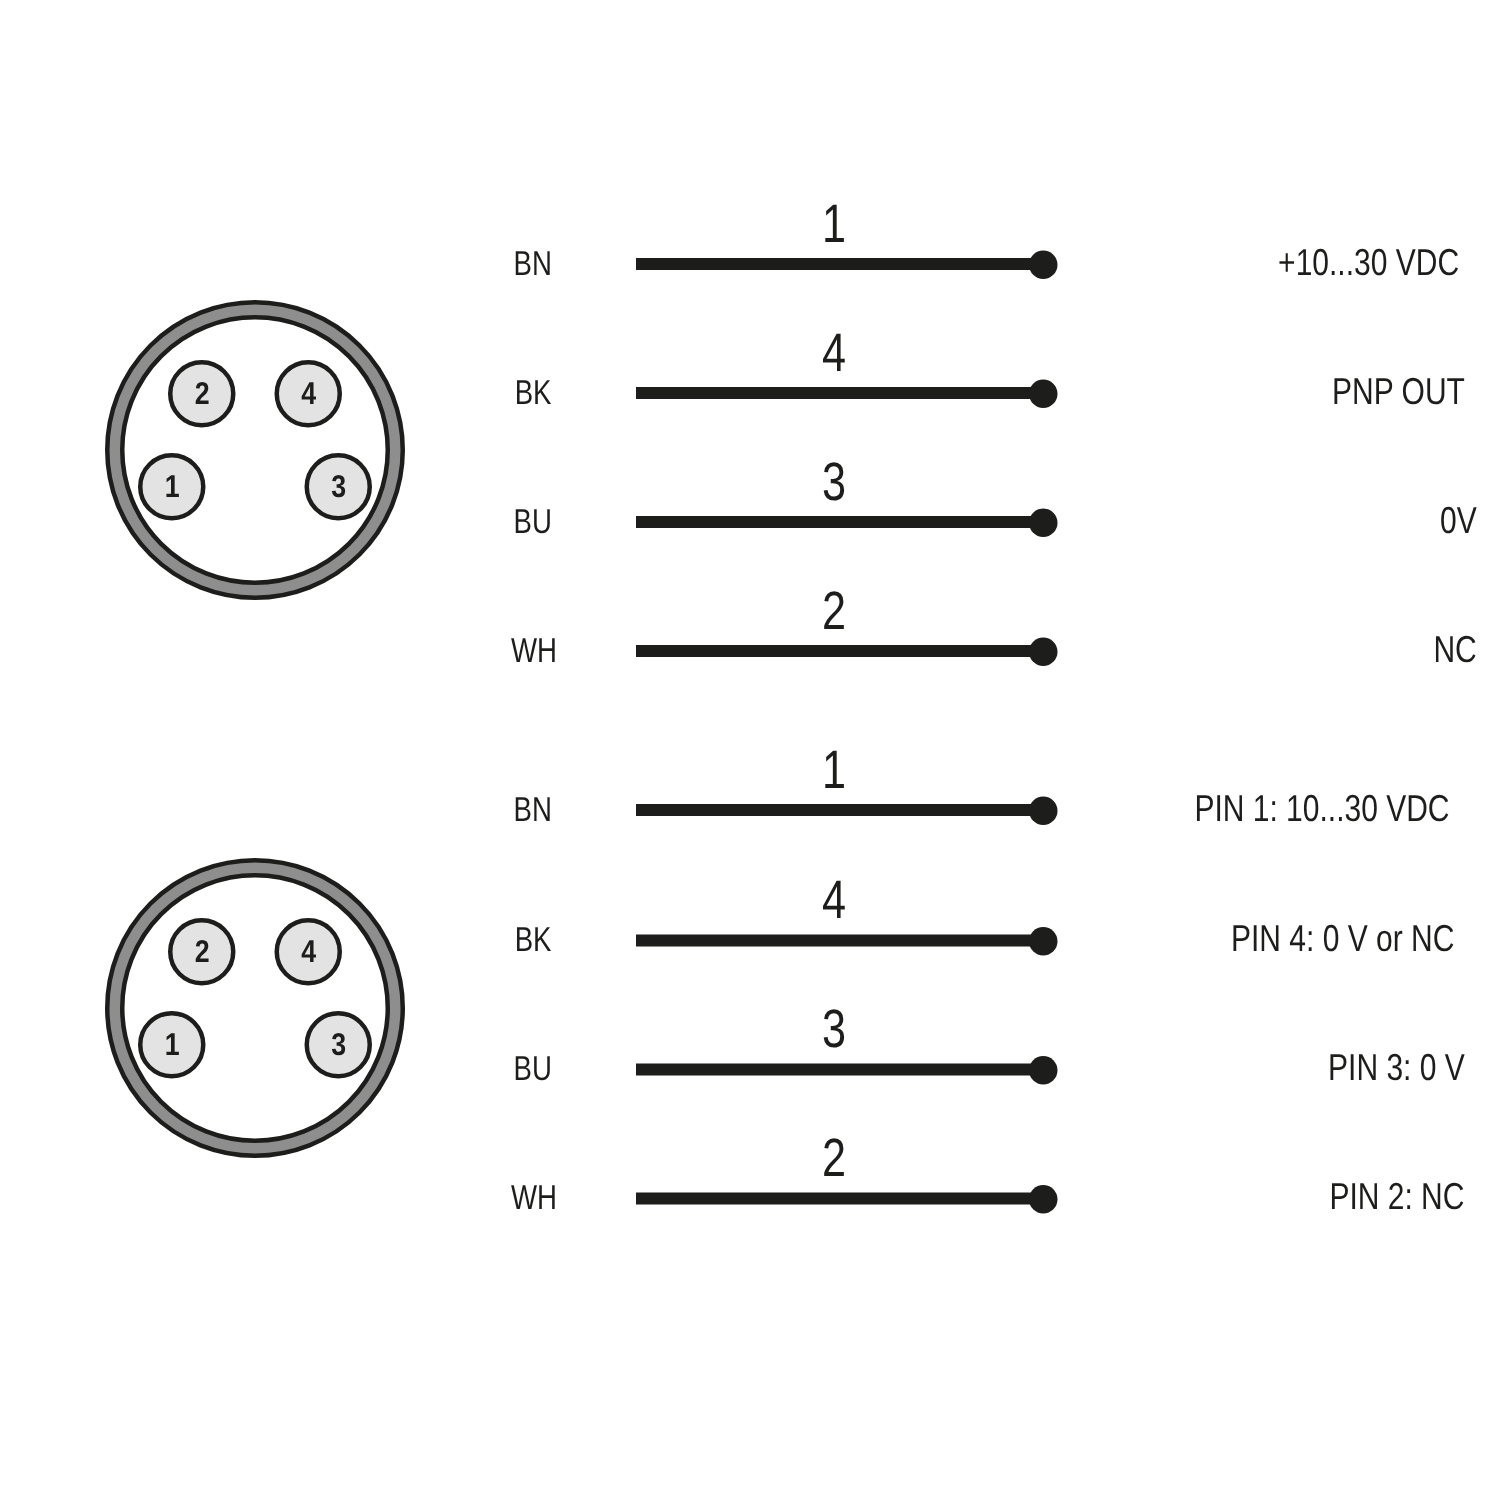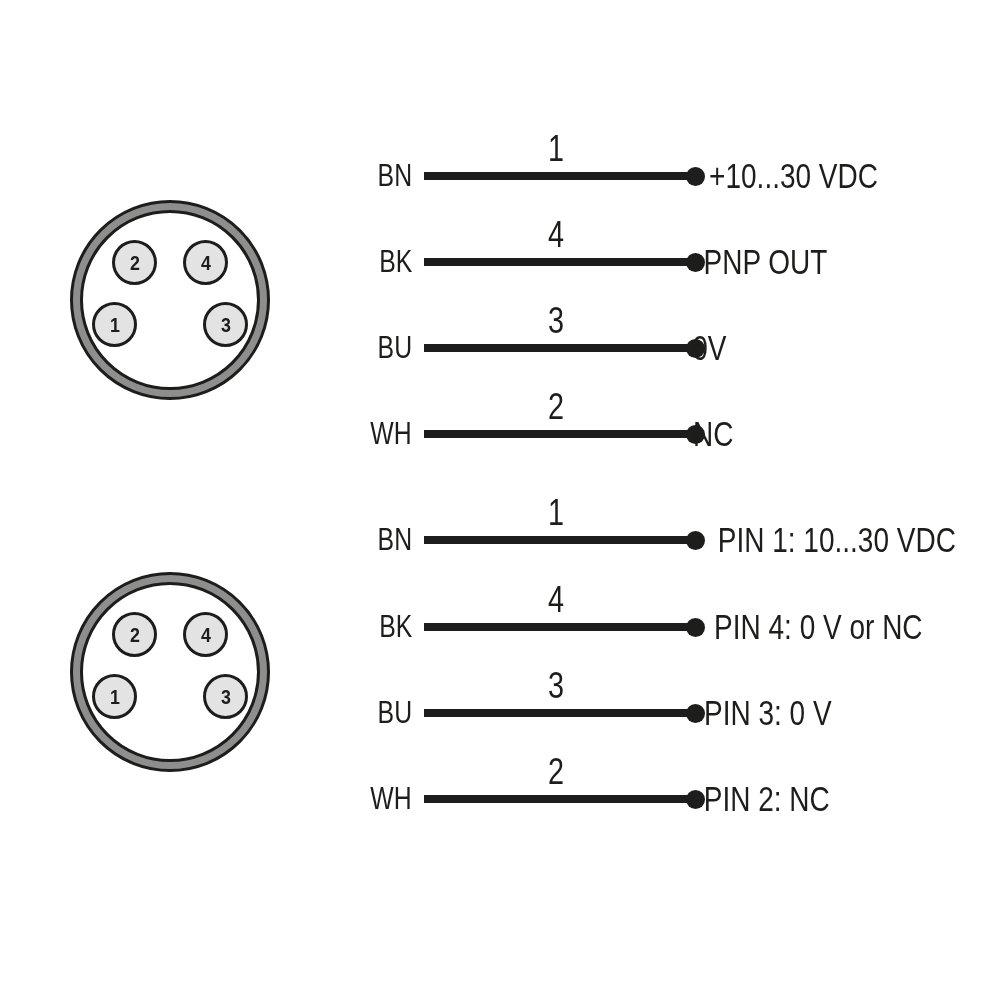--- a/index.html
+++ b/index.html
@@ -40,44 +40,44 @@
   .pin span { display: inline-block; transform: scaleX(0.85); }
   .pin-pos-2 { left: 39px;  top: 37px; }
   .pin-pos-4 { left: 110px; top: 37px; }
   .pin-pos-1 { left: 19px;  top: 99px; }
   .pin-pos-3 { left: 130px; top: 99px; }
 
   
   .wire-row { position: absolute; left: 0; top: 0; width: 100%; height: 0; }
   .wire-label {
     position: absolute; right: 588px; top: calc(var(--y) - 16px);
-    width: 120px; text-align: right;
-    font-size: 31px; line-height: 31px; white-space: nowrap;
+    width: 120px; text-align: center;
+    font-size: 23px; line-height: 31px; white-space: nowrap;
   }
   .wire-label span { display: inline-block; transform: scaleX(0.8); transform-origin: 100% 50%; }
   .pin-num {
     position: absolute; left: 424px; top: calc(var(--y) - 45px);
     width: 264px; text-align: center;
     font-size: 36px; line-height: 36px;
   }
   .pin-num span { display: inline-block; transform: scaleX(0.8); transform-origin: 50% 50%; }
   .wire-line {
     position: absolute; left: 424px; top: calc(var(--y) - 4px);
     width: 264px; height: 8px;
     background: var(--ink, #1d1d1b);
   }
   .wire-dot {
     position: absolute; left: 686px; top: calc(var(--y) - 9px);
     width: 19px; height: 19px; border-radius: 50%;
     background: var(--ink, #1d1d1b);
   }
   .signal-label {
     position: absolute; left: 688px; top: calc(var(--y) - 16px);
-    width: 300px; text-align: left;
-    font-size: 35px; line-height: 31px; white-space: nowrap;
+    width: 300px; text-align: right;
+    font-size: 25px; line-height: 31px; white-space: nowrap;
   }
   .signal-label span { display: inline-block; transform: scaleX(0.8); transform-origin: 50% 50%; }
 </style>
 </head>
 <body>
 
 <div class="connector connector-top">
   <div class="face"></div>
   <div class="pin pin-pos-2">
       <span>2</span>

